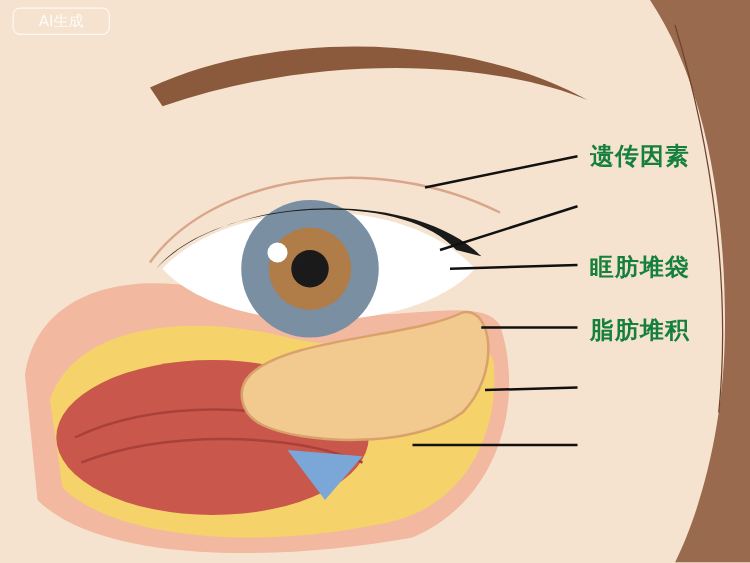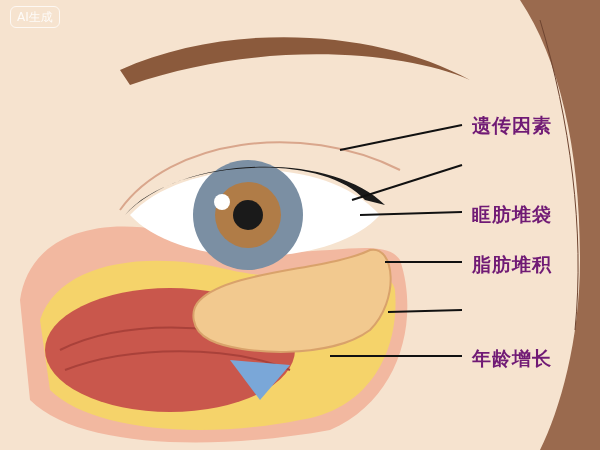--- a/index.html
+++ b/index.html
@@ -1,20 +1,20 @@
 <!DOCTYPE html>
 <html><head>
 <meta charset="utf-8">
 <style>
   html,body{margin:0;padding:0;}
   body{width:600px;height:450px;overflow:hidden;background:#f6e3cf;font-family:"DejaVu Sans",sans-serif;}
   .stage{position:relative;width:600px;height:450px;}
   svg{position:absolute;left:0;top:0;}
-  .badge{position:absolute;left:10px;top:6px;padding:2px 6px;border:1.5px solid rgba(255,255,255,.75);border-radius:6px;color:rgba(255,255,255,.85);font-size:12px;line-height:16px;}
-  .label{position:absolute;left:472px;font-size:19px;font-weight:bold;color:#701a75;letter-spacing:1px;line-height:24px;}
+  .badge{position:absolute;left:10px;top:6px;padding:2px 20px;border:1.5px solid rgba(255,255,255,.75);border-radius:6px;color:rgba(255,255,255,.85);font-size:12px;line-height:16px;}
+  .label{position:absolute;left:472px;font-size:19px;font-weight:bold;color:#15803d;letter-spacing:1px;line-height:24px;}
 </style>
 </head>
 <body>
 
 <div class="stage">
   <svg width="600" height="450" viewBox="0 0 600 450">
 
     <rect width="600" height="450" fill="#f6e3cf"></rect>
 
     <path d="M520 0 C560 60 580 150 580 260 C580 340 560 410 540 450 L600 450 L600 0 Z" fill="#9a6a4e"></path>
@@ -52,14 +52,13 @@
       <line x1="388" y1="312" x2="462" y2="310"></line>
       <line x1="330" y1="356" x2="462" y2="356"></line>
     </g>
   </svg>
 
   <div class="badge">AI生成</div>
 
   <div class="label" style="top:113px">遗传因素</div>
   <div class="label" style="top:202px">眶肪堆袋</div>
   <div class="label" style="top:252px">脂肪堆积</div>
-  <div class="label" style="top:346px">年龄增长</div>
 </div>
 
 </body></html>

